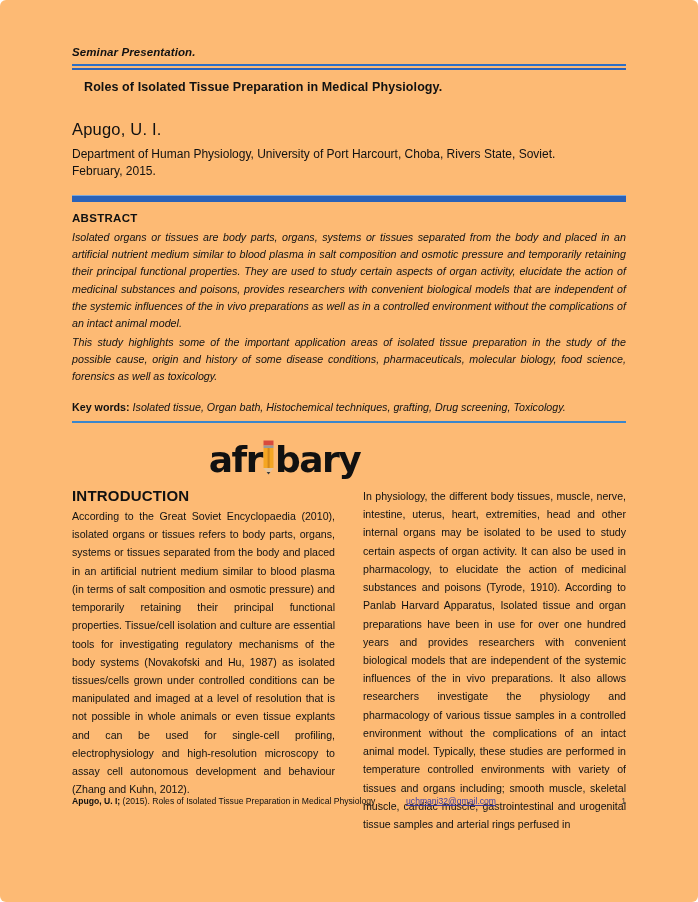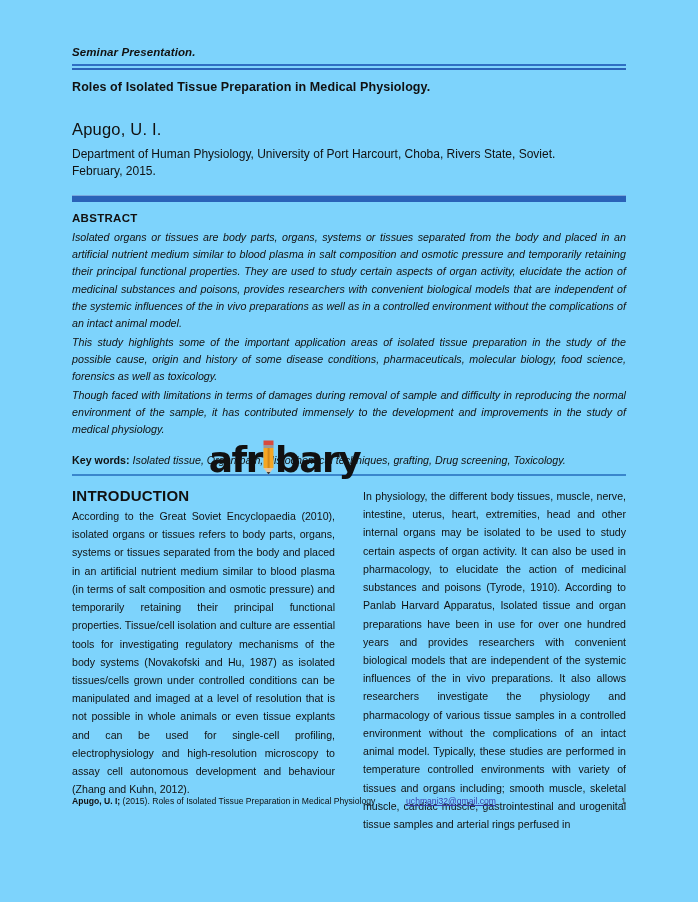--- a/index.html
+++ b/index.html
@@ -14,21 +14,22 @@
     color: #1a1a1a;
     position: relative;
     overflow: hidden;
   }
 
   .page {
     position: absolute;
     left: 0; top: 0;
     width: 698px;
     height: 902px;
-    background: #7dd3fc;
+    background: #fdba74;
+    border-radius: 6px;
   }
 
   .content {
     position: absolute;
     left: 72px;
     top: 46px;
     width: 554px;
   }
 
   
@@ -62,21 +63,21 @@
     left: 0; top: 3.5px;
     width: 100%;
     height: 2.5px;
     background: #2a62b8;
   }
 
   .doc-title {
     font-size: 12.5px;
     font-weight: bold;
     color: #111;
-    margin: 0 0 26px 0;
+    margin: 0 0 26px 12px;
     letter-spacing: 0.1px;
   }
 
   .author-name {
     font-size: 16.5px;
     font-weight: normal;
     color: #111;
     margin: 0 0 7px 0;
     letter-spacing: 0.2px;
   }
@@ -243,21 +244,20 @@
       <span>Department of Human Physiology, University of Port Harcourt, Choba, Rivers State, Soviet.</span><br>
       <span>February, 2015.</span>
     </div>
 
     <div class="rule-thick"></div>
 
     <div class="abstract-heading">ABSTRACT</div>
 
     <p class="abstract-para">Isolated organs or tissues are body parts, organs, systems or tissues separated from the body and placed in an artificial nutrient medium similar to blood plasma in salt composition and osmotic pressure and temporarily retaining their principal functional properties. They are used to study certain aspects of organ activity, elucidate the action of medicinal substances and poisons, provides researchers with convenient biological models that are independent of the systemic influences of the in vivo preparations as well as in a controlled environment without the complications of an intact animal model.</p>
     <p class="abstract-para">This study highlights some of the important application areas of isolated tissue preparation in the study of the possible cause, origin and history of some disease conditions, pharmaceuticals, molecular biology, food science, forensics as well as toxicology.</p>
-    <p class="abstract-para">Though faced with limitations in terms of damages during removal of sample and difficulty in reproducing the normal environment of the sample, it has contributed immensely to the development and improvements in the study of medical physiology.</p>
 
     <p class="keywords">
       <span class="kw-label">Key words:</span>
       <span class="kw-body">Isolated tissue, Organ bath, Histochemical techniques, grafting, Drug screening, Toxicology.</span>
     </p>
 
     <div class="rule-single"></div>
   </div>
 
   <div class="watermark">

